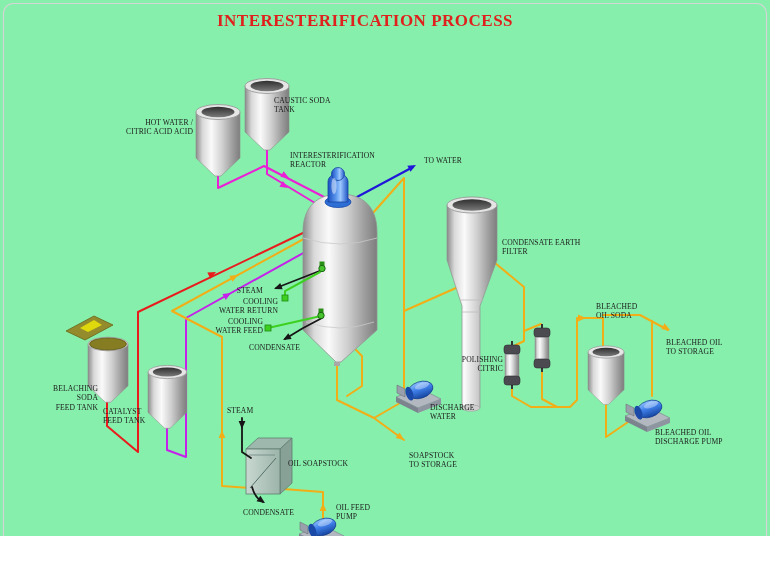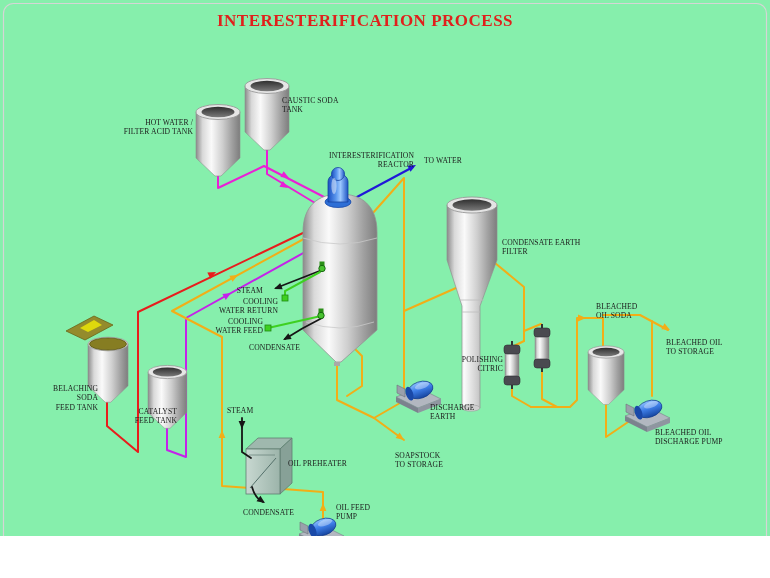--- a/index.html
+++ b/index.html
@@ -2,21 +2,21 @@
 <html><head>
 <meta charset="utf-8">
 <style>
   html,body{margin:0;padding:0;background:#ffffff;}
   .stage{position:relative;width:770px;height:536px;background:#86efac;overflow:hidden;
          font-family:Liberation Serif, serif;}
   .title{position:absolute;left:170px;top:11px;width:390px;text-align:center;
          font-size:17px;font-weight:bold;color:#e0201c;letter-spacing:.5px;}
   .lbl{position:absolute;font-size:7.6px;line-height:1.25;color:#1b1b1b;
        white-space:pre-line;letter-spacing:.12px;}
-  .r{text-align:right}.c{text-align:right}
+  .r{text-align:right}.c{text-align:left}
   svg{position:absolute;left:0;top:0;}
 </style>
 </head>
 <body>
 
 <div class="stage">
 
 <svg width="770" height="578" viewBox="0 0 770 578">
   <defs>
     <linearGradient id="met" x1="0" y1="0" x2="1" y2="0">
@@ -188,48 +188,48 @@
     <use href="#ah" transform="translate(274,289) rotate(159)" fill="#161616"></use>
     <use href="#ah" transform="translate(283,340) rotate(151)" fill="#161616"></use>
     <use href="#ah" transform="translate(242,429) rotate(90)" fill="#161616"></use>
     <use href="#ah" transform="translate(265,503) rotate(35)" fill="#161616"></use>
   </g>
 </svg>
 
 <div class="title">INTERESTERIFICATION PROCESS</div>
 
 <div class="lbl r" style="left:93px;top:118px;width:100px">HOT WATER /
-FILTER ACID TANK</div>
-<div class="lbl" style="left:282px;top:96px;width:70px">CAUSTIC SODA
+CITRIC ACID ACID</div>
+<div class="lbl" style="left:274px;top:96px;width:70px">CAUSTIC SODA
 TANK</div>
 <div class="lbl c" style="left:290px;top:151px;width:124px">INTERESTERIFICATION
 REACTOR</div>
 <div class="lbl" style="left:424px;top:156px;width:60px">TO WATER</div>
 <div class="lbl" style="left:502px;top:238px;width:80px">CONDENSATE EARTH
 FILTER</div>
 <div class="lbl r" style="left:225px;top:286px;width:38px">STEAM</div>
 <div class="lbl r" style="left:210px;top:297px;width:68px">COOLING
 WATER RETURN</div>
 <div class="lbl r" style="left:203px;top:317px;width:60px">COOLING
 WATER FEED</div>
 <div class="lbl" style="left:249px;top:343px;width:60px">CONDENSATE</div>
 <div class="lbl r" style="left:28px;top:384px;width:70px">BELACHING
 SODA
 FEED TANK</div>
 <div class="lbl c" style="left:103px;top:407px;width:74px">CATALYST
 FEED TANK</div>
 <div class="lbl" style="left:227px;top:406px;width:38px">STEAM</div>
-<div class="lbl" style="left:288px;top:459px;width:70px">OIL PREHEATER</div>
+<div class="lbl" style="left:288px;top:459px;width:70px">OIL SOAPSTOCK</div>
 <div class="lbl" style="left:243px;top:508px;width:60px">CONDENSATE</div>
 <div class="lbl" style="left:336px;top:503px;width:50px">OIL FEED
 PUMP</div>
 <div class="lbl" style="left:252px;top:570px;width:56px">FEEDSTOCK</div>
 <div class="lbl" style="left:430px;top:403px;width:56px">DISCHARGE
-EARTH</div>
-<div class="lbl" style="left:395px;top:451px;width:60px">SOAPSTOCK
+WATER</div>
+<div class="lbl" style="left:409px;top:451px;width:60px">SOAPSTOCK
 TO STORAGE</div>
 <div class="lbl r" style="left:445px;top:355px;width:58px">POLISHING
 CITRIC</div>
 <div class="lbl" style="left:596px;top:302px;width:50px">BLEACHED
 OIL SODA</div>
 <div class="lbl" style="left:666px;top:338px;width:62px">BLEACHED OIL
 TO STORAGE</div>
 <div class="lbl" style="left:655px;top:428px;width:74px">BLEACHED OIL
 DISCHARGE PUMP</div>
 

